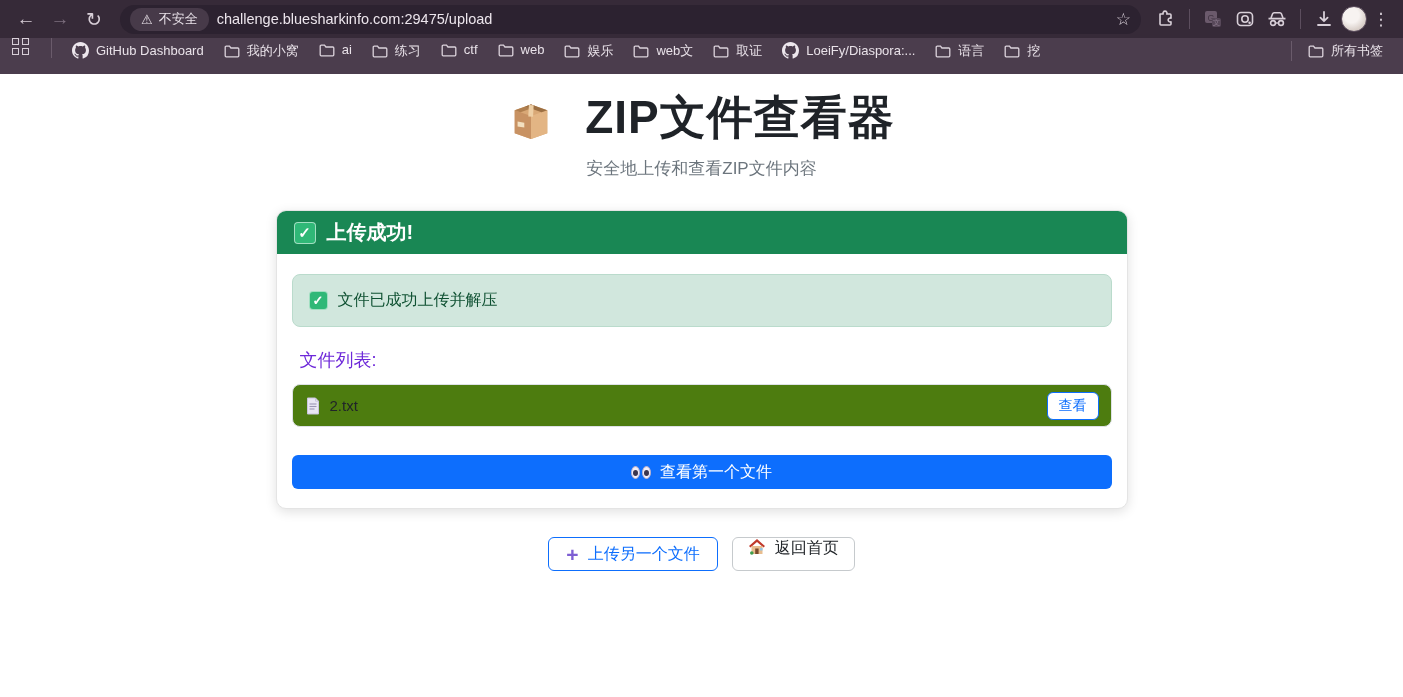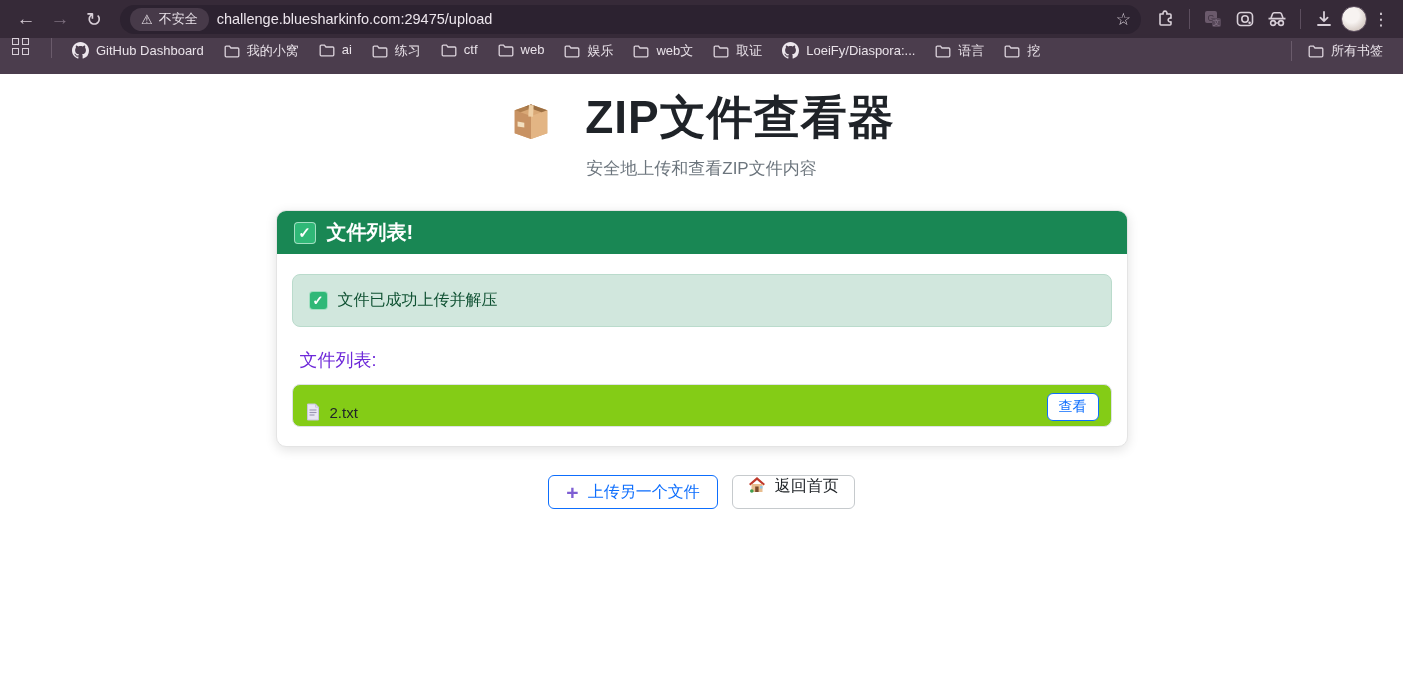--- a/index.html
+++ b/index.html
@@ -91,21 +91,21 @@
   .alert {
     background:#d1e7dd; border:1px solid #badbcc; color:#0f5132;
     border-radius:8px; padding:15px 16px; font-size:16px;
     display:flex; align-items:center; gap:10px;
   }
 
   .file-list-label { margin:21px 8px 12px; font-size:18px; color:#6d28d9; }
 
   .file-row {
     border:1px solid #dee2e6; border-radius:8px; min-height:43px;
-    display:flex; align-items:flex-end; padding:5px 12px; background:#84cc16;
+    display:flex; align-items:center; padding:5px 12px; background:#4d7c0f;
   }
   .file-name { font-size:15px; color:#212529; margin-left:9px; }
   .view-btn {
     margin-left:auto; background:#fff; border:1px solid #0d6efd; color:#0d6efd;
     border-radius:6px; padding:4px 11px; font-size:14px; cursor:pointer;
     font-family:inherit;
   }
 
   .primary-btn {
     margin-top:28px; width:100%; background:#0d6efd; color:#fff;
@@ -302,21 +302,21 @@
         <rect x="10" y="26" width="7" height="5" fill="#f3e0c0" transform="skewY(10)"></rect>
       </svg>
       <span class="page-title">ZIP文件查看器</span>
     </div>
     <div class="subtitle">安全地上传和查看ZIP文件内容</div>
   </div>
 
   <div class="card">
     <div class="card-header">
       <span class="check-box check-lg">✓</span>
-      <span>文件列表!</span>
+      <span>上传成功!</span>
     </div>
 
     <div class="card-body">
       <div class="alert">
         <span class="check-box check-sm">✓</span>
         <span>文件已成功上传并解压</span>
       </div>
 
       <div class="file-list-label">文件列表:</div>
 
@@ -325,20 +325,27 @@
           <path d="M2.5 1h8l3 3.2V17h-11z" fill="#e9e6f4" stroke="#c9c4de" stroke-width="1"></path>
           <path d="M10.5 1v3.2h3" fill="none" stroke="#c9c4de" stroke-width="1"></path>
           <line x1="4.5" y1="7" x2="11.5" y2="7" stroke="#9b95b5" stroke-width="1.1"></line>
           <line x1="4.5" y1="9.5" x2="11.5" y2="9.5" stroke="#9b95b5" stroke-width="1.1"></line>
           <line x1="4.5" y1="12" x2="9.5" y2="12" stroke="#9b95b5" stroke-width="1.1"></line>
         </svg>
         <span class="file-name">2.txt</span>
         <button class="view-btn">查看</button>
       </div>
 
+      <button class="primary-btn">
+        <span class="eyes">
+            <i></i>
+            <i></i>
+          </span>
+        <span>查看第一个文件</span>
+      </button>
     </div>
   </div>
 
   <div class="actions">
     <button class="btn-outline-primary">
       <span class="plus-glyph">+</span>
       <span>上传另一个文件</span>
     </button>
     <button class="btn-outline-secondary">
       <svg width="18" height="17" viewBox="0 0 18 17">

